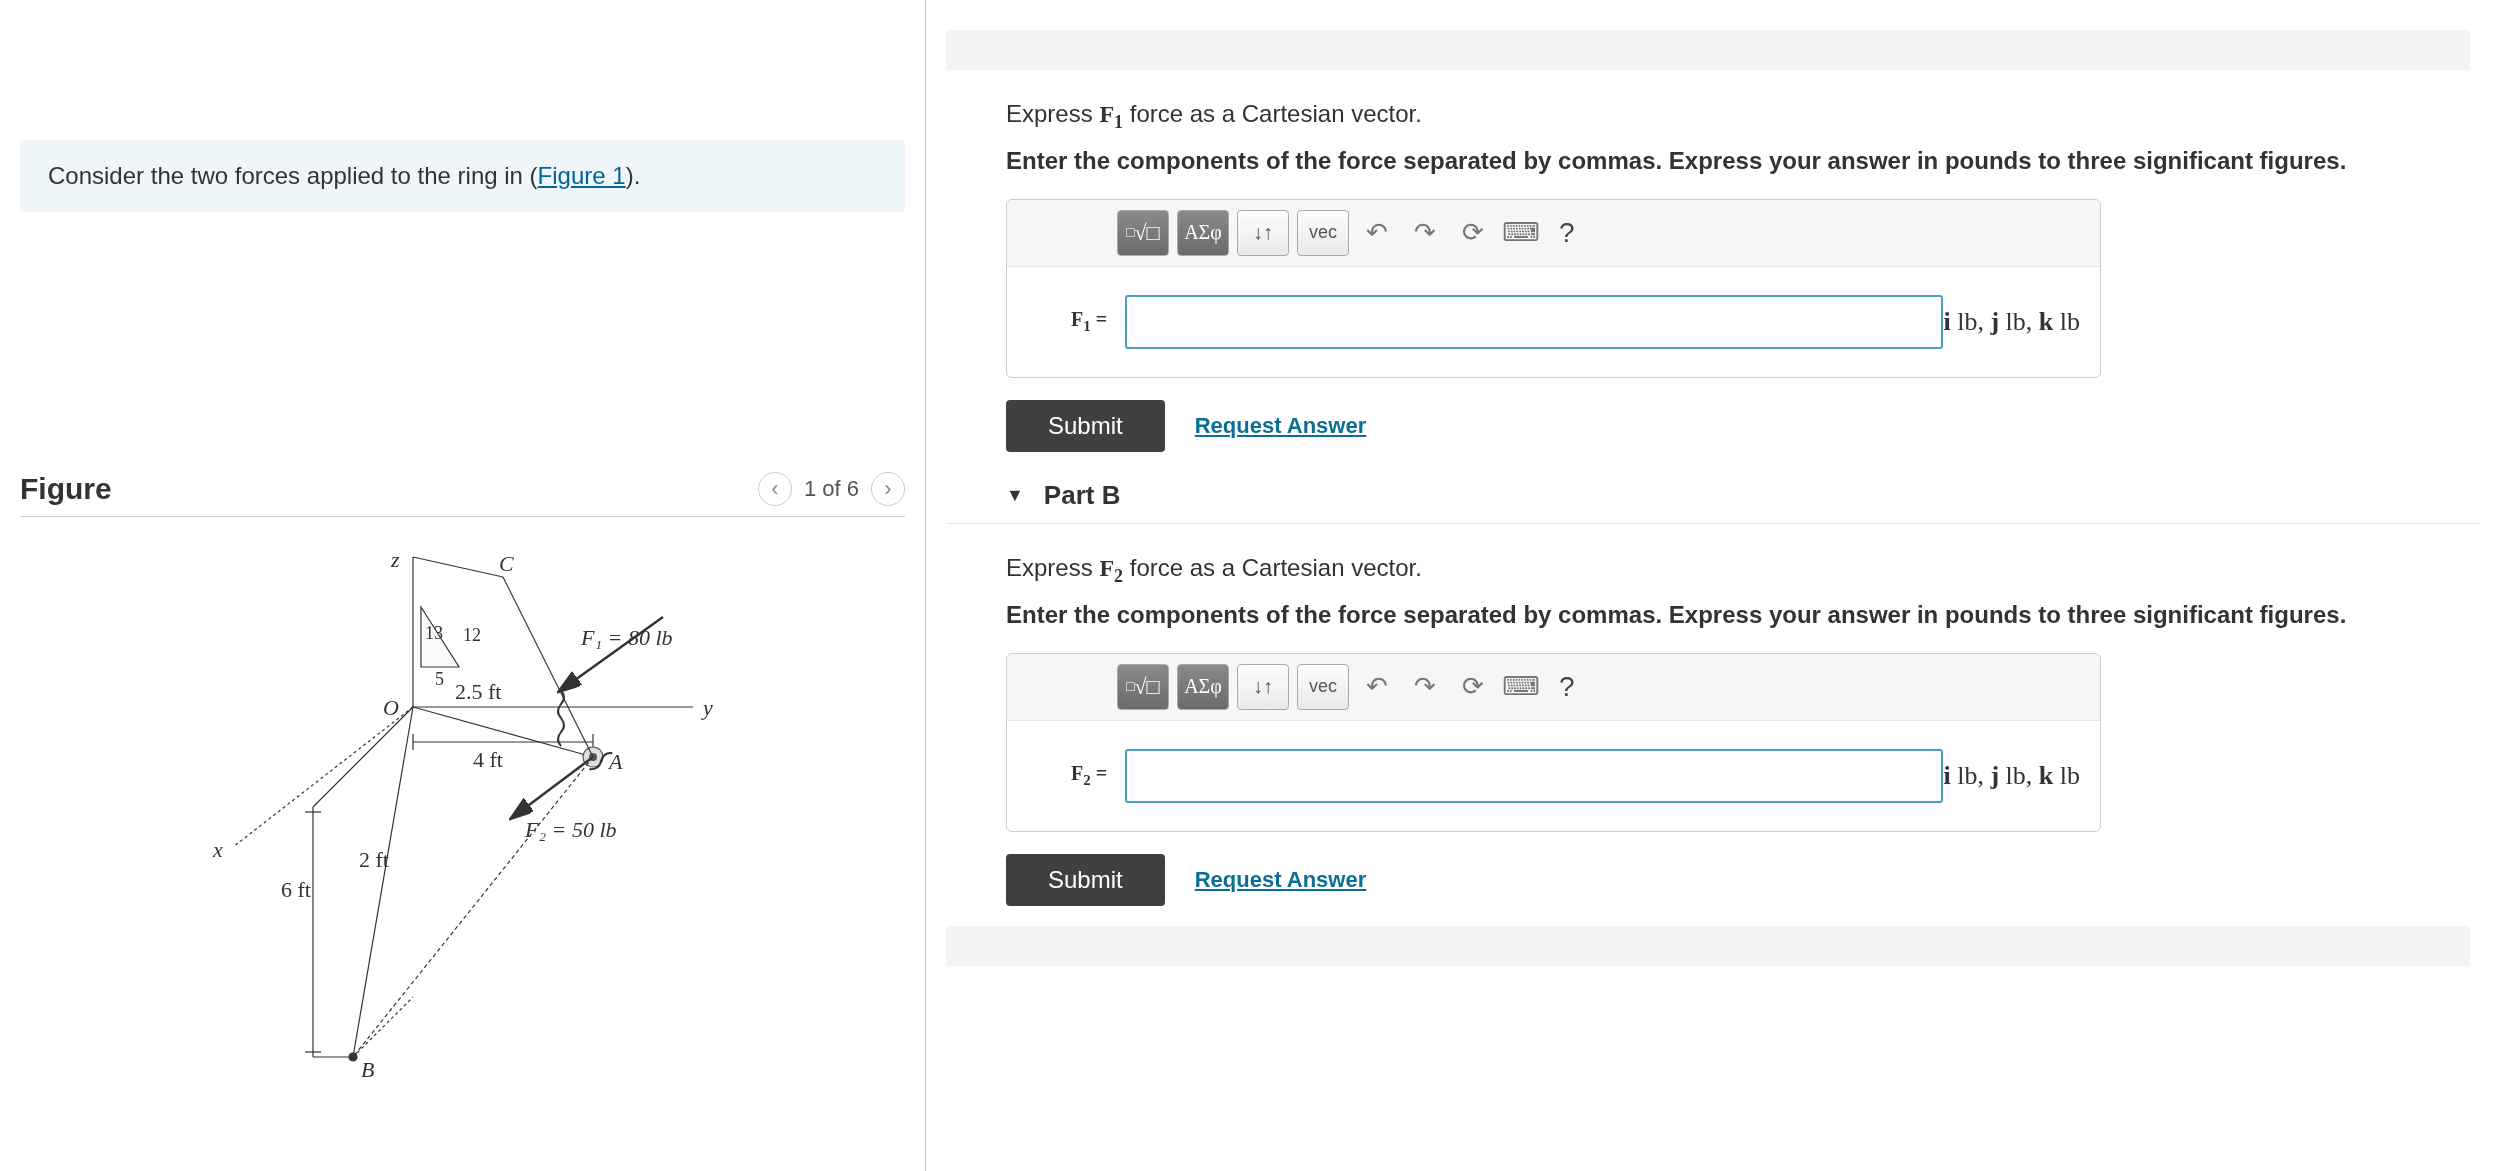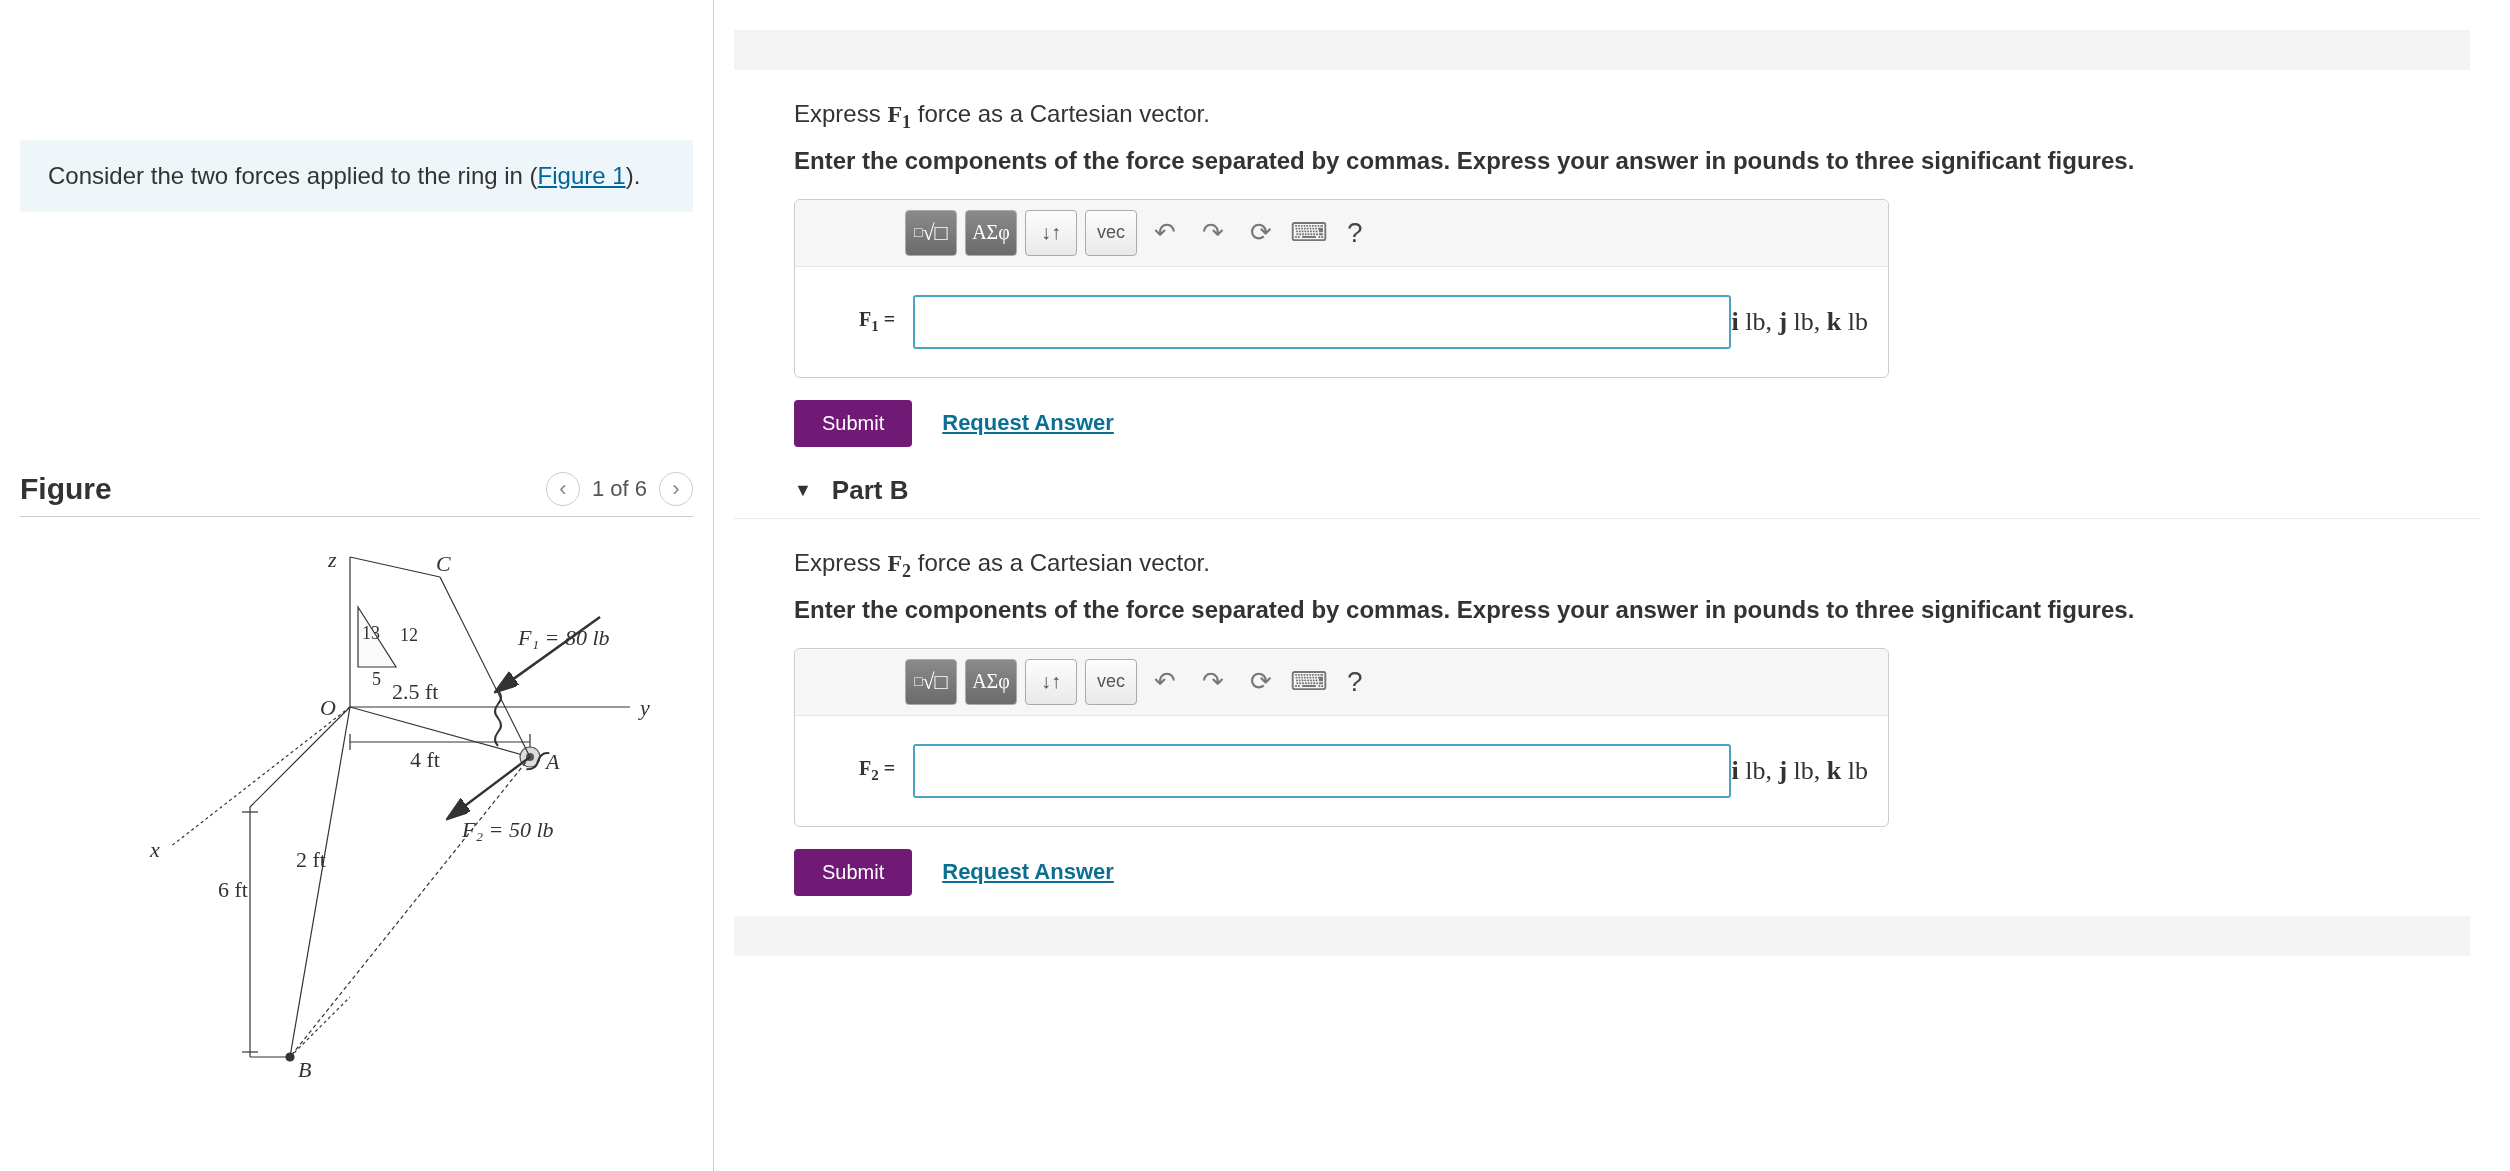--- a/index.html
+++ b/index.html
@@ -7,21 +7,21 @@
     font-family: Arial, Helvetica, sans-serif;
     font-size: 16px;
     color: #333;
     background: #fff;
     display: flex;
     width: 2510px;
     height: 1171px;
     overflow: hidden;
   }
   .left-panel {
-    width: 714px;
+    width: 926px;
     border-right: 1px solid #ccc;
     padding: 140px 20px 10px 20px;
     display: flex;
     flex-direction: column;
   }
   .intro-box {
     background: #eef6f9;
     padding: 22px 28px;
     font-size: 24px;
     color: #333;
@@ -98,22 +98,22 @@
   .answer-input {
     flex: 1; height: 54px; border: 2px solid #4aa3c7; border-radius: 3px;
     font-size: 22px; padding: 0 10px; outline: none;
   }
   .units {
     font-family: 'Times New Roman', serif; font-size: 26px; white-space: nowrap;
   }
   .units .ub { font-weight: bold; }
   .action-row { display: flex; align-items: center; gap: 30px; margin-top: 22px; }
   .submit-btn {
-    background: #701a75; color: #fff; border: none; border-radius: 4px;
-    font-size: 20px; padding: 12px 28px;
+    background: #404040; color: #fff; border: none; border-radius: 4px;
+    font-size: 24px; padding: 12px 42px;
   }
   .request-link { color: #0b6f94; font-size: 22px; font-weight: bold; text-decoration: underline; }
   .part-header {
     display: flex; align-items: center; gap: 20px; font-size: 26px; font-weight: bold;
     padding: 18px 0 12px 0; border-bottom: 1px solid #e8e8e8; margin-left: -60px; padding-left: 60px;
   }
   .caret { font-size: 18px; color: #333; }
   .pg-band-bottom { background: #f4f4f4; height: 40px; margin-left: -60px; margin-right: 10px; margin-top: 10px;}
 </style>
 </head>

